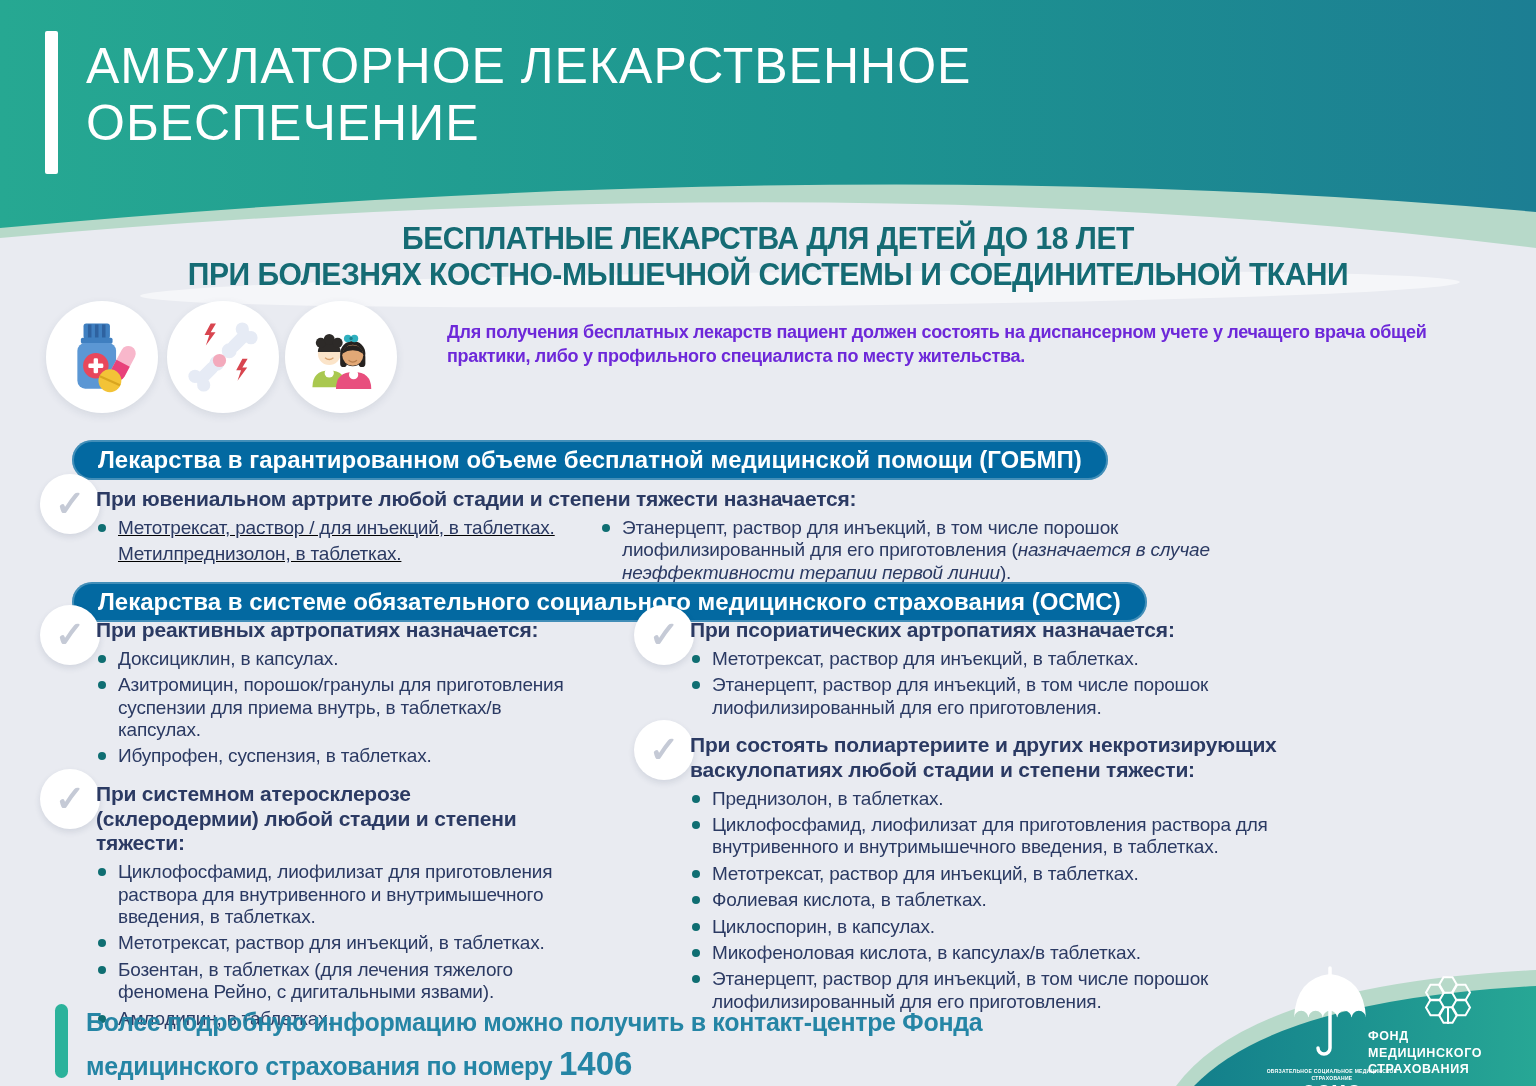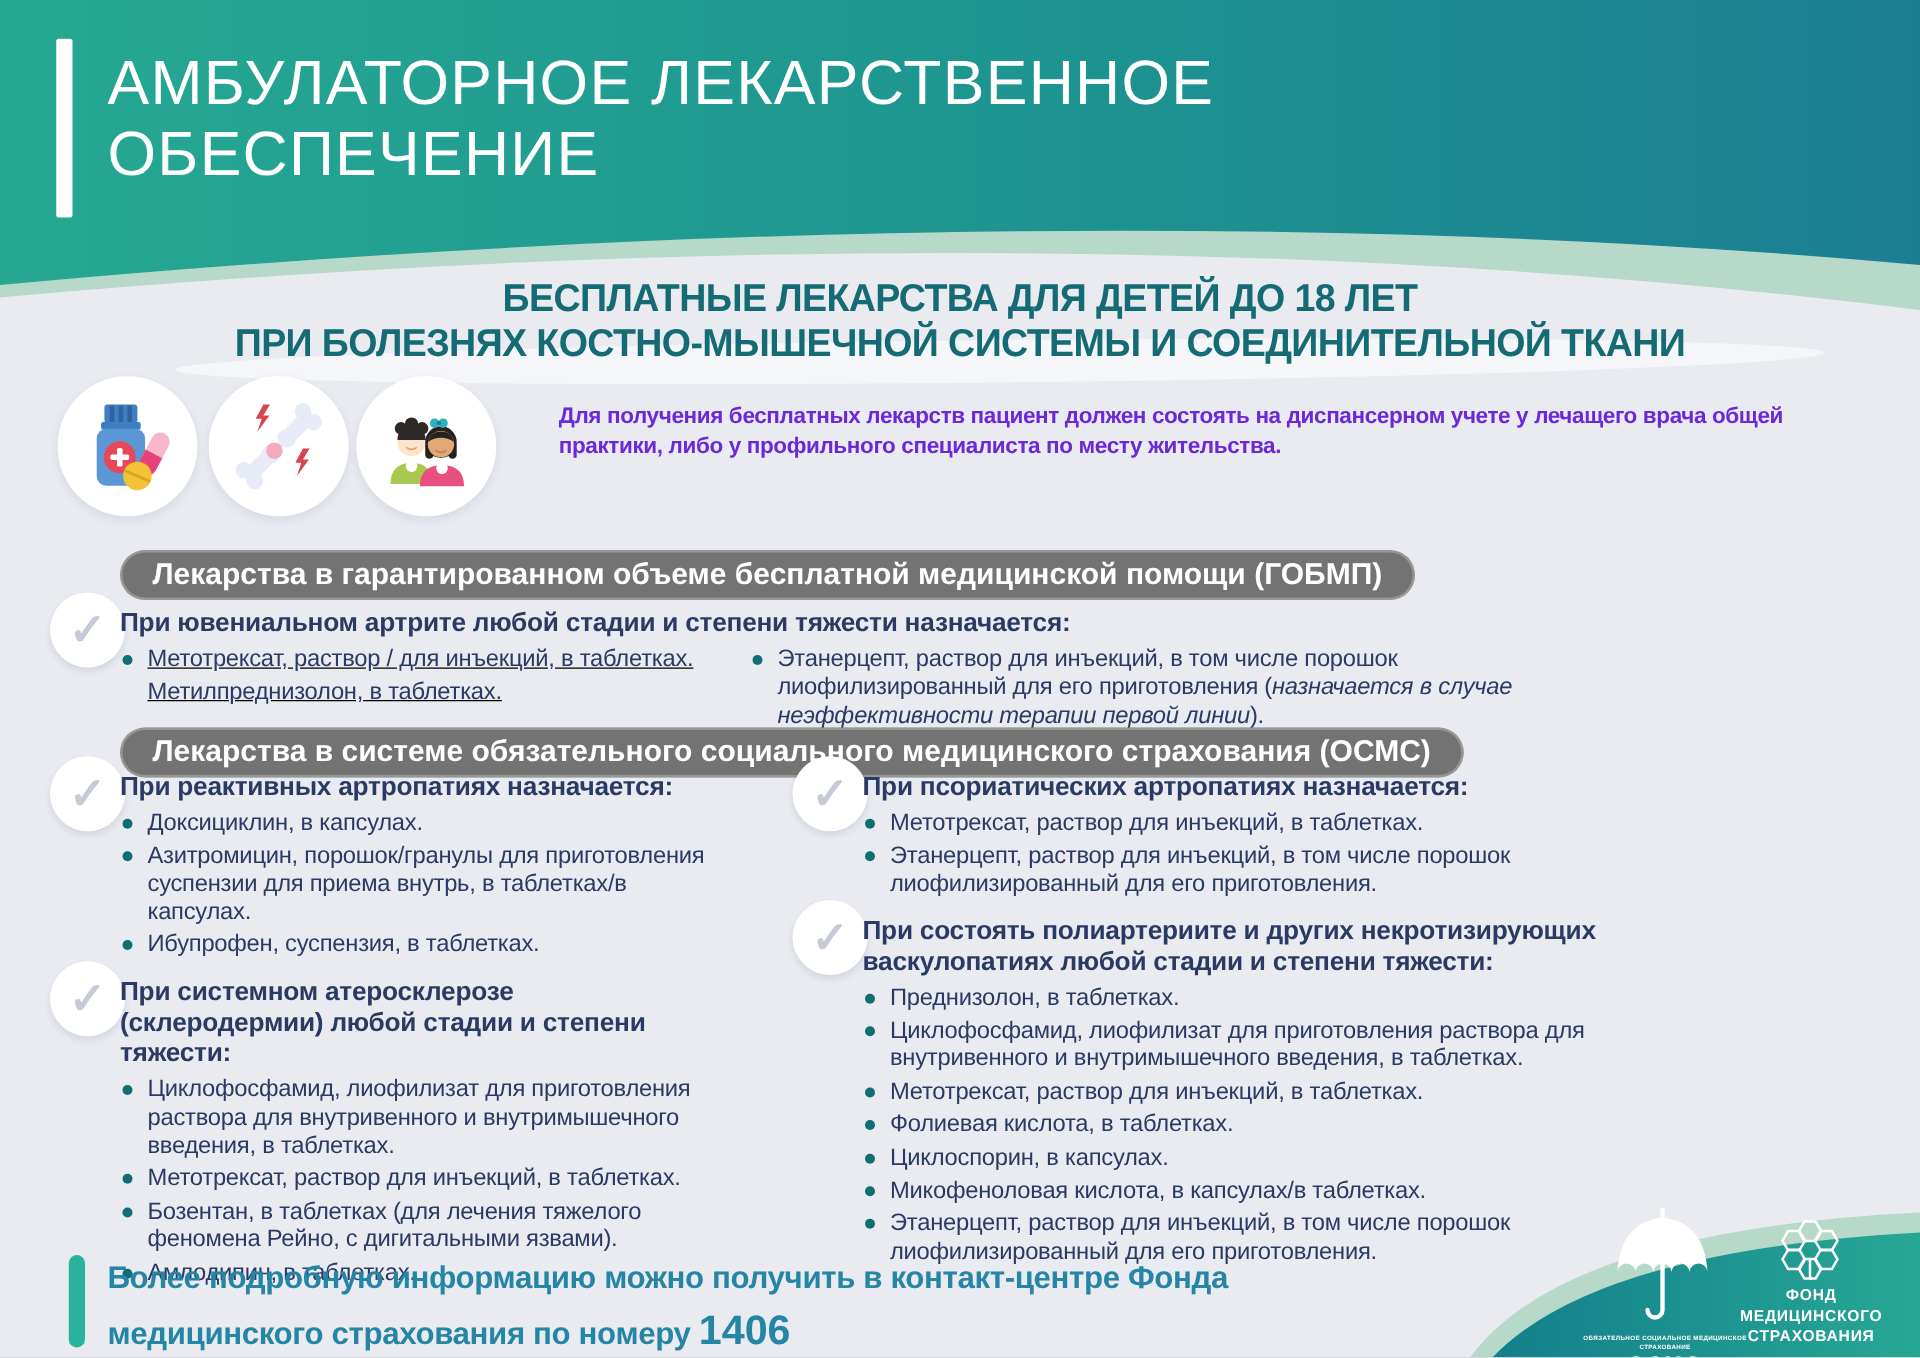--- a/index.html
+++ b/index.html
@@ -28,21 +28,21 @@
     display:flex; align-items:center; justify-content:center; top:301px;
   }
   .ic1 { left:46px; } .ic2 { left:167px; } .ic3 { left:285px; }
   
   .intro {
     position:absolute; left:447px; top:309px; width:1050px;
     color:#6d28d9; font-size:18px; font-weight:bold; line-height:1.33; letter-spacing:-0.3px;margin-top:12px;
   }
   
   .pill {
-    position:absolute; left:96px; height:40px; background:#737373; border-radius:21px;
+    position:absolute; left:72px; height:40px; background:#0369a1; border-radius:21px;
     color:#ffffff; font-weight:bold; font-size:24px; line-height:40px;
     padding:0 26px; white-space:nowrap;
     box-shadow:inset 0 0 0 2px rgba(255,255,255,0.25);
   }
   .pill1 { top:440px; } .pill2 { top:582px; }
   
   .group { position:relative; }
   .group + .group { margin-top:14px; }
   .check-circle {
     position:absolute; left:-56px; top:-13px; width:60px; height:60px;
@@ -80,21 +80,21 @@
   .corner-svg { position:absolute; right:0; bottom:0; }
   .osms-label {
     position:absolute; left:1272px; top:1082px; width:120px; text-align:center;
     color:#ffffff; font-weight:bold; font-size:17px; letter-spacing:2px;
   }
   .osms-caption {
     position:absolute; left:1262px; top:1068px; width:140px; text-align:center;
     color:#ffffff; font-size:5px; line-height:1.35; font-weight:bold; letter-spacing:0.3px;
   }
   .fund-text {
-    position:absolute; left:1368px; top:1028px; width:162px; text-align:center;
+    position:absolute; left:1368px; top:1028px; width:162px; 
     color:#ffffff; font-weight:bold; font-size:12.5px; line-height:1.32; letter-spacing:0.6px;
   }
   i { font-style:italic; }
 </style>
 </head>
 <body>
 
 <div class="page">
 
   <svg class="header-svg" width="1536" height="260" viewBox="0 0 1536 260" preserveAspectRatio="none">

